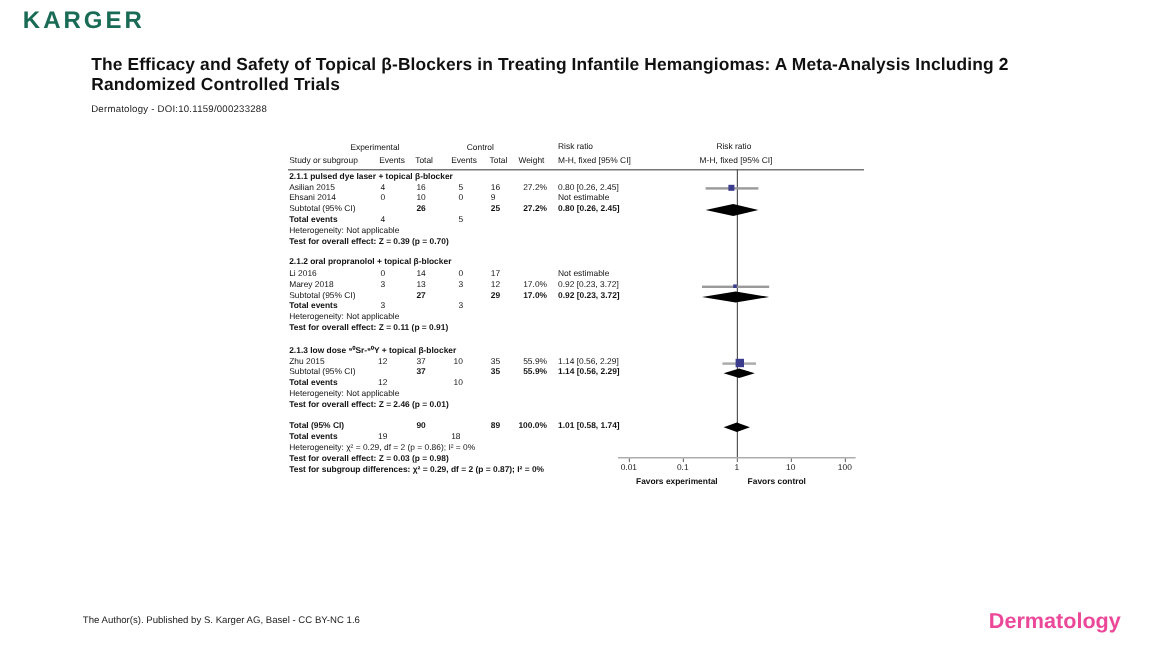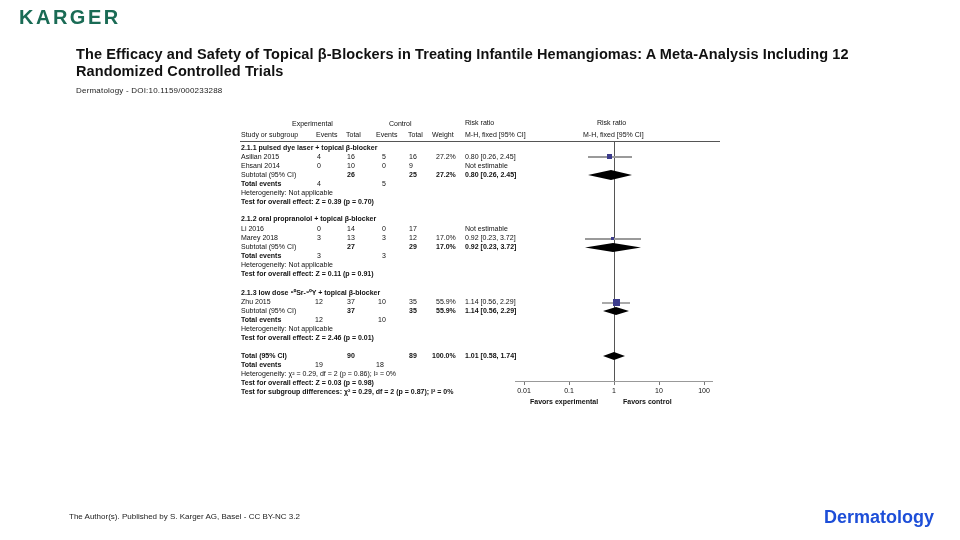--- a/index.html
+++ b/index.html
@@ -7,40 +7,40 @@
   body { position: relative; font-family: "Liberation Sans", sans-serif; color: #000; }
 
   .logo { position: absolute; left: 19px; top: 6px; font-family: "Liberation Sans", sans-serif;
           font-size: 20px; letter-spacing: 2.5px; color: #1a6b55; font-weight: bold; }
 
   .title { position: absolute; left: 76px; top: 46px; width: 820px; font-size: 14.5px; font-weight: bold;
            line-height: 17px; letter-spacing: 0.1px; color: #111; }
   .doi { position: absolute; left: 76px; top: 86px; font-size: 8px; color: #222; letter-spacing: 0.2px; }
 
   .footer-left { position: absolute; left: 69px; top: 512px; font-size: 8px; color: #222; }
-  .footer-brand { position: absolute; left: 824px; top: 507px; font-size: 18px; font-weight: bold; color: #1d4ed8; }
+  .footer-brand { position: absolute; left: 824px; top: 507px; font-size: 18px; font-weight: bold; color: #ec4899; }
 
   
   .fp { position: absolute; left: 0; top: 0; width: 960px; height: 540px; }
   .t { position: absolute; font-size: 7px; line-height: 9px; white-space: nowrap; color: #111; font-family: "Liberation Sans", sans-serif; }
   .b { font-weight: bold; }
   .c { text-align: center; }
   .hline { position: absolute; height: 1px; background: #555; }
   .vline { position: absolute; width: 1px; background: #555; }
   .ci { position: absolute; height: 2px; background: #9a9a9a; }
   .sq { position: absolute; background: #3c3c8c; }
   .tick { position: absolute; width: 1px; height: 3px; background: #777; }
   svg.dia { position: absolute; overflow: visible; }
 </style>
 </head>
 <body>
 
 <div class="logo"><span>KARGER</span></div>
 
-<div class="title">The Efficacy and Safety of Topical β-Blockers in Treating Infantile Hemangiomas: A Meta-Analysis Including 12 Randomized Controlled Trials</div>
+<div class="title">The Efficacy and Safety of Topical β-Blockers in Treating Infantile Hemangiomas: A Meta-Analysis Including 2 Randomized Controlled Trials</div>
 <div class="doi">Dermatology - DOI:10.1159/000233288</div>
 
 <div class="fp">
 
   <div class="t" style="left:292px;top:119px;">Experimental</div>
   <div class="t" style="left:389px;top:119px;">Control</div>
   <div class="t" style="left:465px;top:118px;">Risk ratio</div>
   <div class="t" style="left:597px;top:118px;">Risk ratio</div>
 
   <div class="t" style="left:241px;top:130px;">Study or subgroup</div>
@@ -176,14 +176,14 @@
   <div class="t c" style="left:509px;top:386px;width:30px;">0.01</div>
   <div class="t c" style="left:554px;top:386px;width:30px;">0.1</div>
   <div class="t c" style="left:599px;top:386px;width:30px;">1</div>
   <div class="t c" style="left:644px;top:386px;width:30px;">10</div>
   <div class="t c" style="left:689px;top:386px;width:30px;">100</div>
 
   <div class="t b" style="left:530px;top:397px;">Favors experimental</div>
   <div class="t b" style="left:623px;top:397px;">Favors control</div>
 </div>
 
-<div class="footer-left">The Author(s). Published by S. Karger AG, Basel - CC BY-NC 3.2</div>
+<div class="footer-left">The Author(s). Published by S. Karger AG, Basel - CC BY-NC 1.6</div>
 <div class="footer-brand">Dermatology</div>
 
 </body></html>

